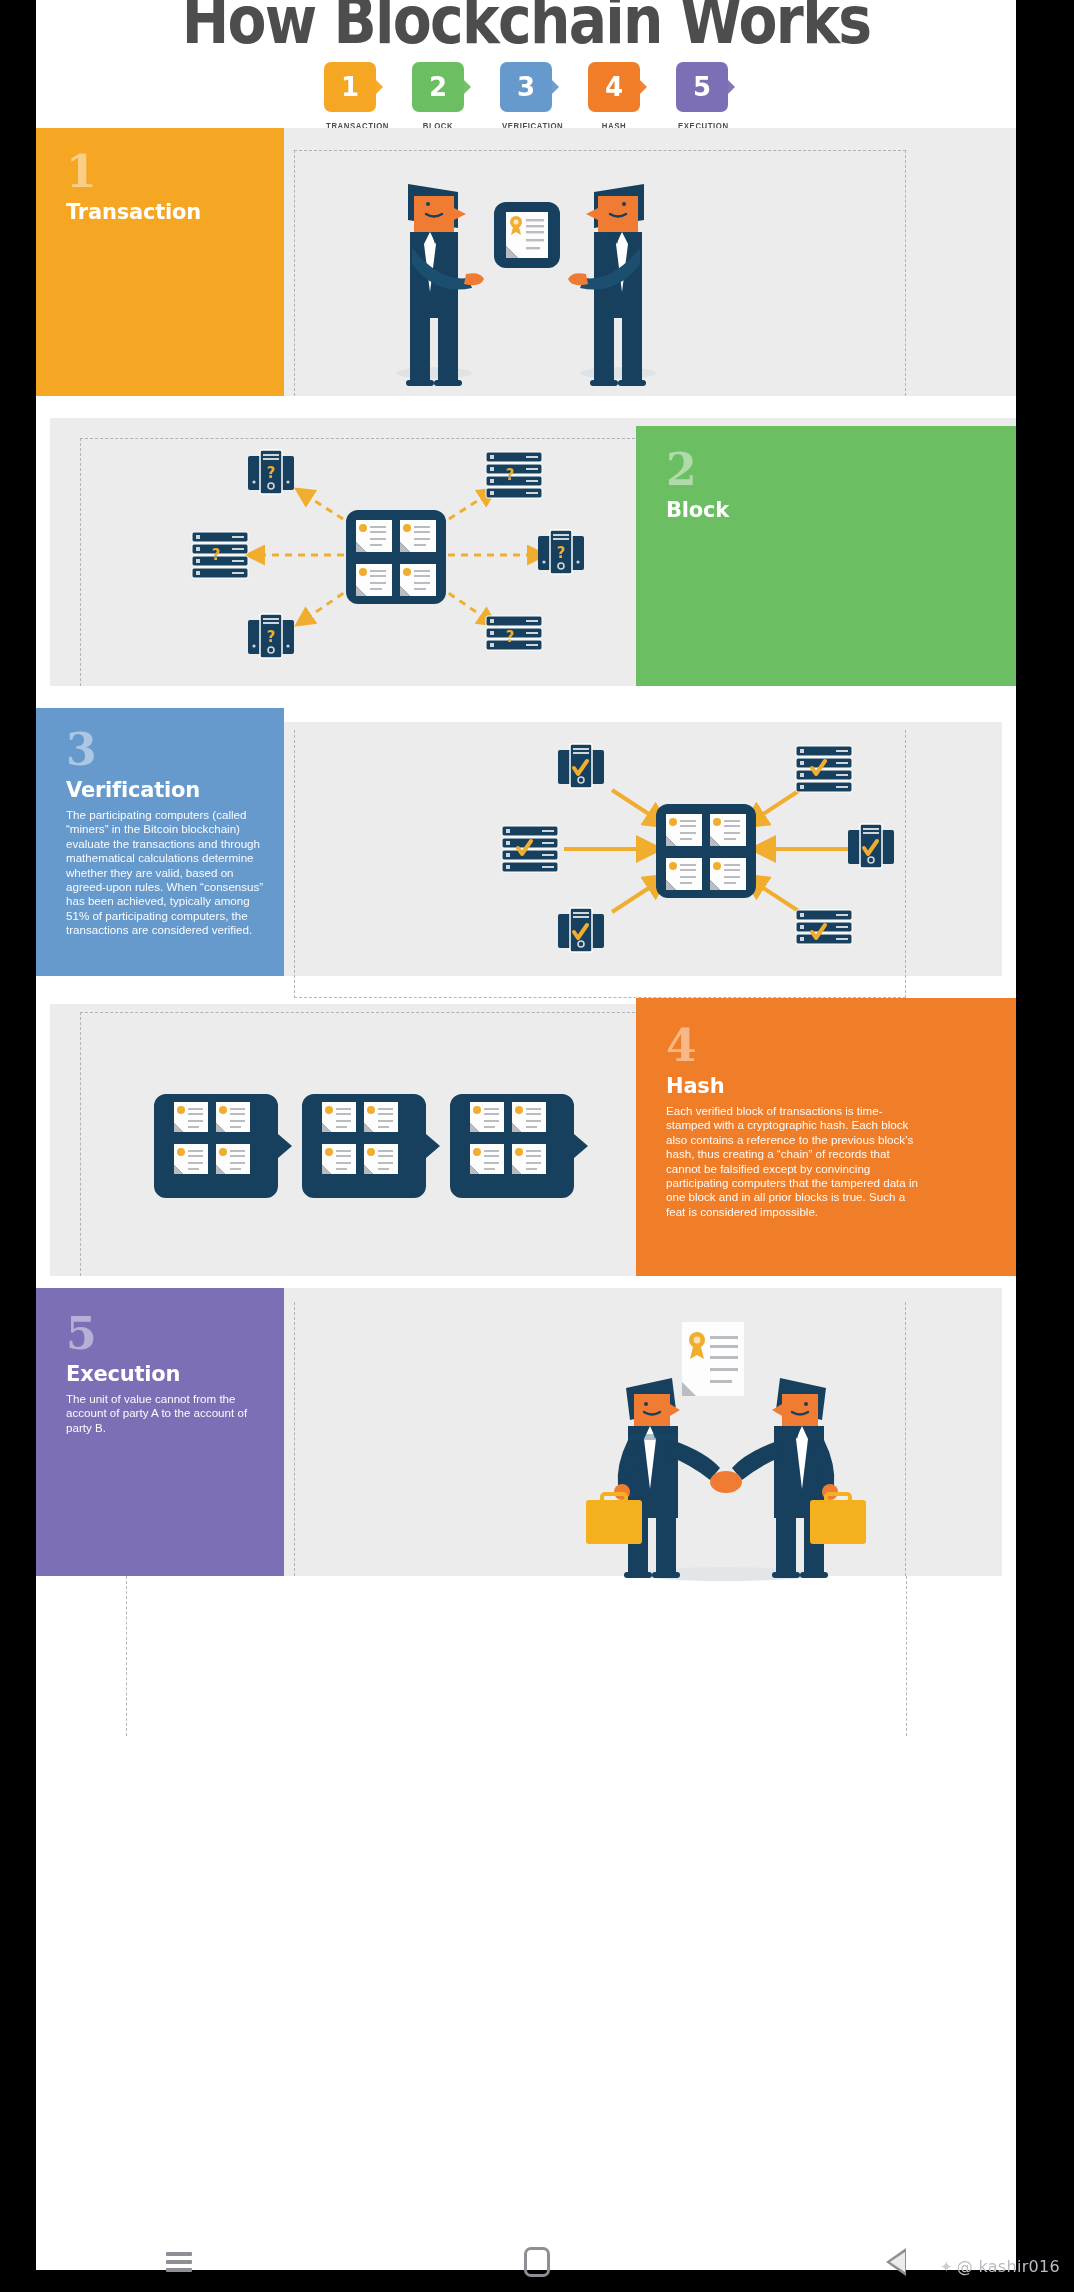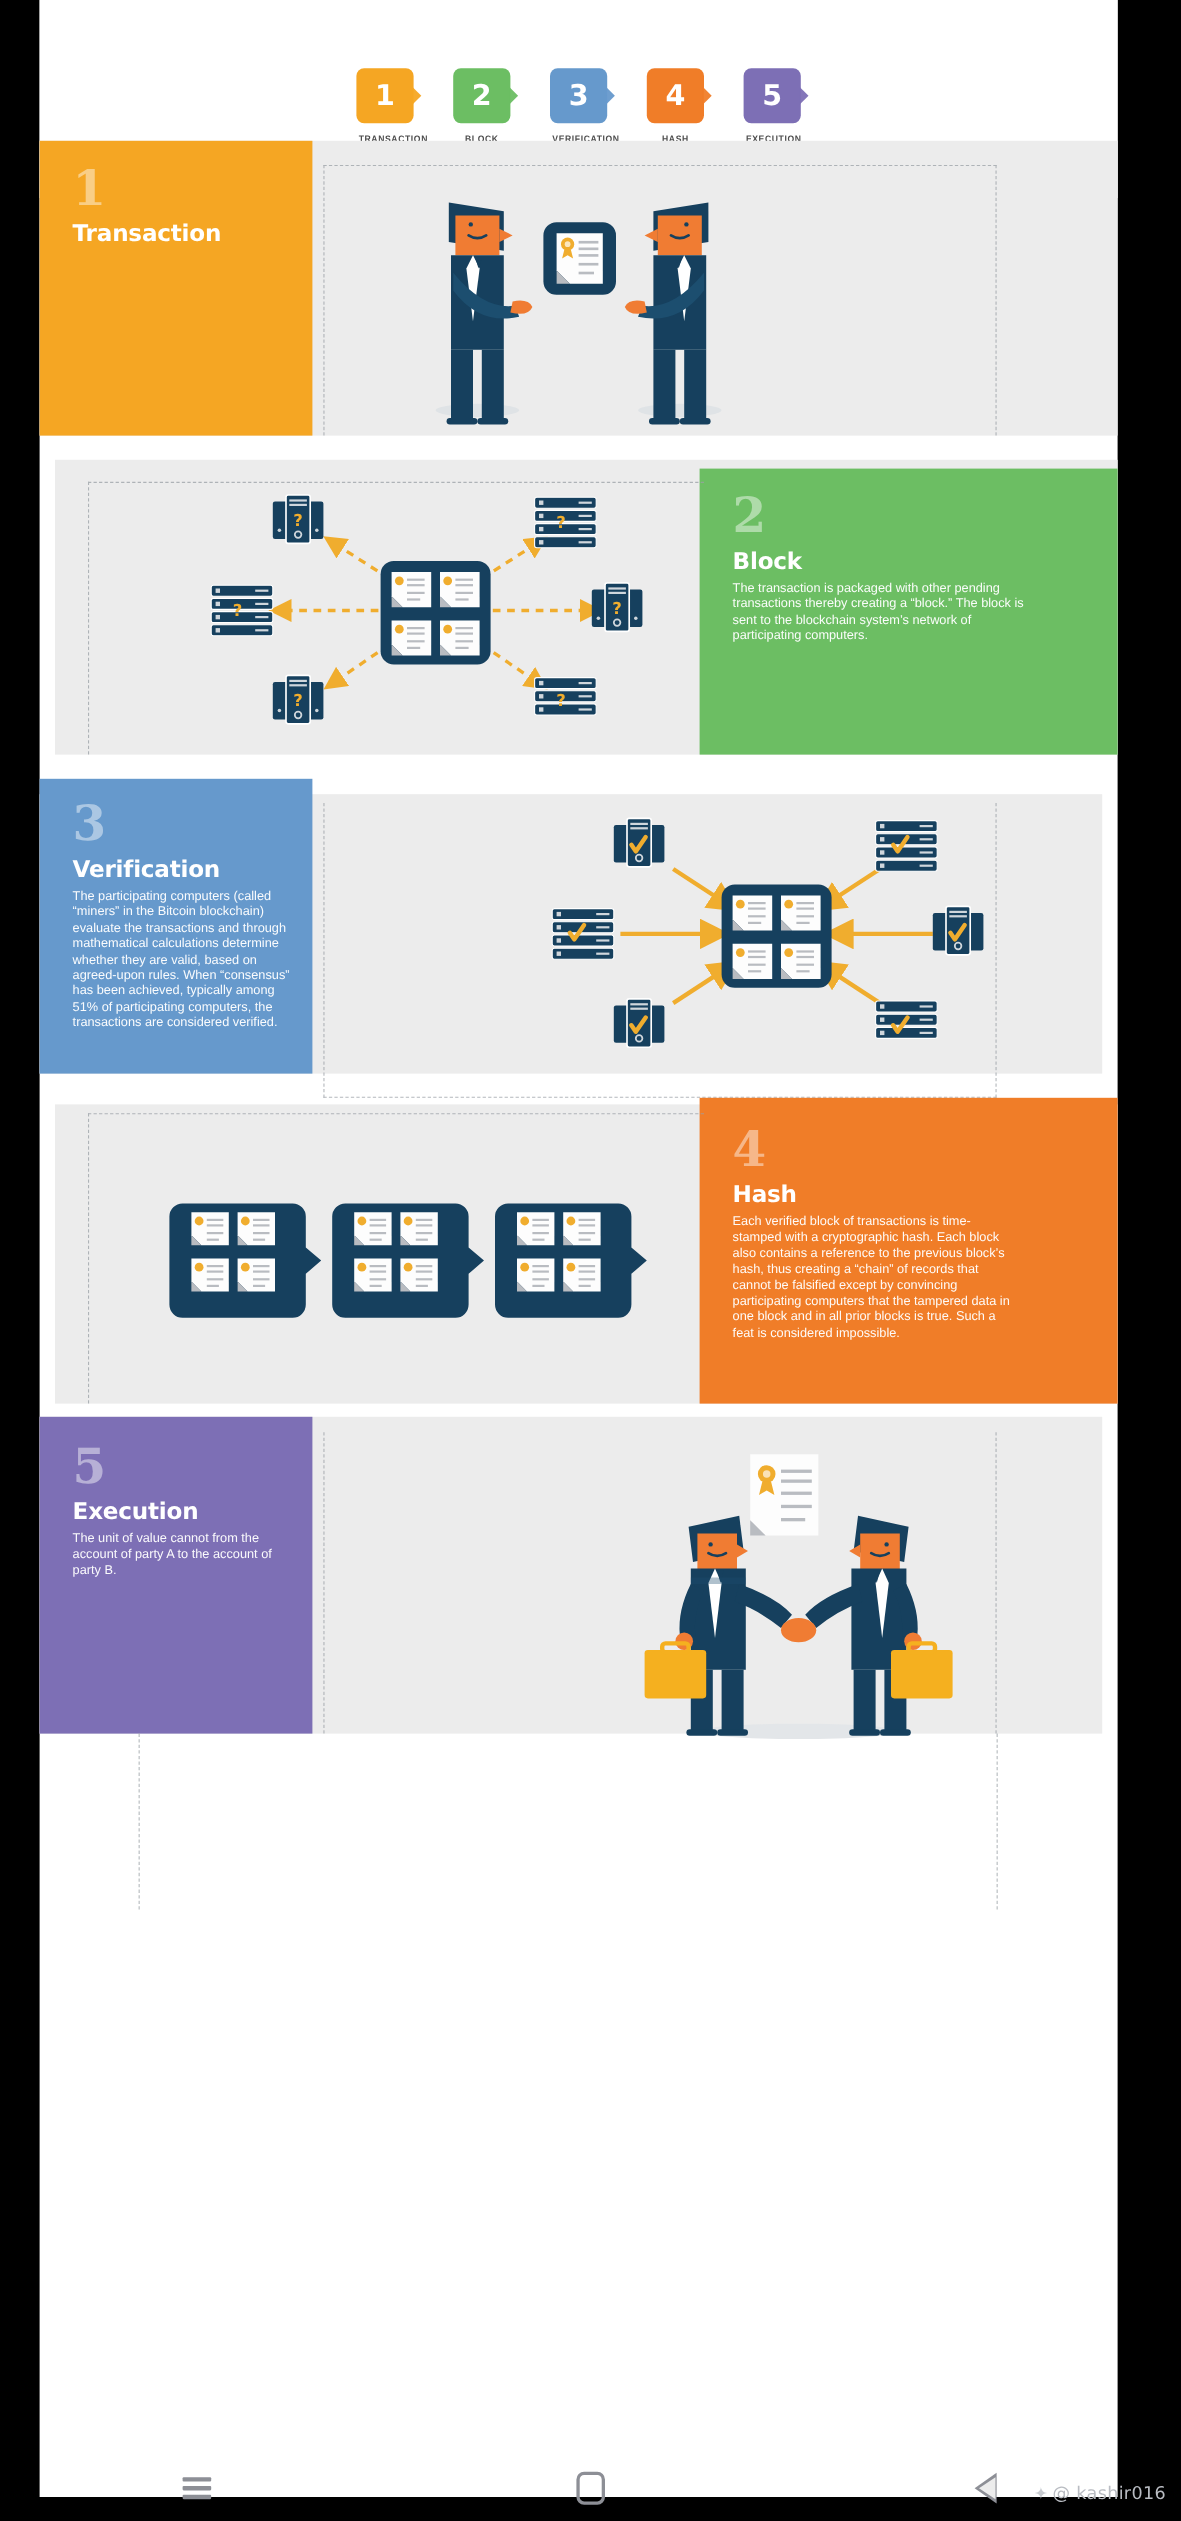--- a/index.html
+++ b/index.html
@@ -115,20 +115,23 @@
   }
   .wm-diamond { font-size:15px; color:#c9ccd1; }
 </style>
 </head>
 <body>
 
 <div id="page">
   <div id="sheet">
 
     <div class="hdr">
+      <div class="hdr-clip">
+        <div class="hdr-title">How Blockchain Works</div>
+      </div>
       <div class="steps">
 
         <div class="step">
           <div class="chip" style="background:#f5a623;color:#f5a623">
             <span style="color:#fff">1</span>
           </div>
           <div class="step-label">TRANSACTION</div>
         </div>
 
         <div class="step">
@@ -229,21 +232,20 @@
     </div>
 
     <div class="row" style="top:418px;height:268px">
       <div class="panel-gray" style="left:14px;top:0;width:966px;height:268px"></div>
       <div class="panel-color" style="left:600px;top:8px;width:380px;height:260px;background:#6cbe63"></div>
       <div class="dashes" style="left:44px;top:20px;width:560px;height:248px;border-bottom:none;border-right:none"></div>
 
       <div class="txt" style="left:630px;top:30px;width:270px">
         <div class="num">2</div>
         <div class="ttl">Block</div>
-        <div class="body">The transaction is packaged with other pending transactions thereby creating a “block.” The block is sent to the blockchain system’s network of participating computers.</div>
       </div>
 
       <div class="ill" style="left:150px;top:30px">
         <svg width="420" height="215" viewBox="0 0 420 215">
           <defs>
             <marker id="arrOut" markerWidth="7" markerHeight="7" refX="3" refY="3.5" orient="auto">
               <path d="M0 0 L7 3.5 L0 7 z" fill="#f0ad2e"></path>
             </marker>
           </defs>
 

